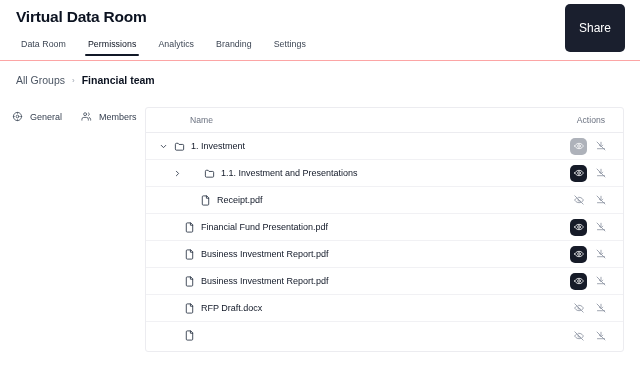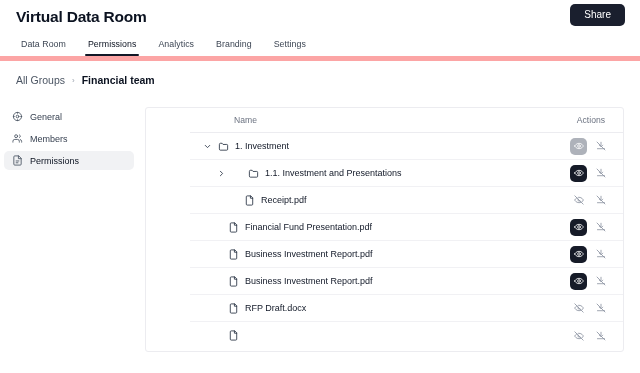--- a/index.html
+++ b/index.html
@@ -16,31 +16,31 @@
   .header {
     position: absolute; left: 0; top: 0; width: 640px; height: 34px;
     display: flex; align-items: center; padding: 0 16px;
   }
   .app-title {
     font-size: 15.5px; font-weight: 700; letter-spacing: -0.2px; color: #0b1220;
   }
   .share-btn {
     position: absolute; right: 15px; top: 4px;
     background: #1a1f2e; color: #ffffff;
-    font-size: 10px; font-weight: 500;
+    font-size: 12px; font-weight: 500;
     border: none; border-radius: 5px;
-    padding: 6px 14px; cursor: pointer;
+    padding: 18px 14px; cursor: pointer;
     line-height: 1;
   }
 
   
   .tabs {
     position: absolute; left: 0; top: 35px; width: 640px; height: 26px;
     display: flex; align-items: flex-start; padding-left: 10px;
-    border-bottom: 5px solid #fca5a5;
+    border-bottom: 1px solid #fca5a5;
   }
   .tab {
     font-size: 8.8px; color: #3d4654; padding: 4px 11px 7px 11px;
     cursor: pointer; position: relative; white-space: nowrap;
     letter-spacing: 0.05px;
   }
   .tab.active { color: #0b1220; font-weight: 400; }
   .tab.active::after {
     content: ""; position: absolute; left: 8px; right: 8px; bottom: 0;
     height: 1.6px; background: #111827; border-radius: 1px;
@@ -52,39 +52,38 @@
     display: flex; align-items: center; gap: 7px;
     font-size: 10.5px;
   }
   .crumb-root { color: #4b5563; cursor: pointer; }
   .crumb-sep { color: #9ca3af; font-size: 8px; }
   .crumb-current { color: #0b1220; font-weight: 700; }
 
   
   .sidebar {
     position: absolute; left: 4px; top: 107px; width: 130px;
-    display: flex; flex-direction: column; gap: 3px;
+    display: flex; flex-direction: row; gap: 3px;
   }
   .side-item {
     display: flex; align-items: center; gap: 7px;
     height: 19px; padding: 0 8px; border-radius: 5px;
     font-size: 9px; color: #374151; cursor: pointer;
   }
   .side-item.active { background: #f1f2f4; color: #0b1220; }
   .side-ico { width: 11px; height: 11px; flex: 0 0 11px; display: block; color: #4b5563; }
 
   
   .card {
     position: absolute; left: 145px; top: 107px;
     width: 479px; height: 245px;
     background: #ffffff;
     border: 1px solid #ececf0;
     border-radius: 3px;
     overflow: hidden;
-    padding-left: 44px;
   }
   .thead {
     height: 25px; display: flex; align-items: center;
     border-bottom: 1px solid #ececf0;
     font-size: 8.6px; color: #6b7280;
   }
   .th-name { margin-left: 44px; }
   .th-actions { margin-left: auto; margin-right: 18px; }
 
   .row {

